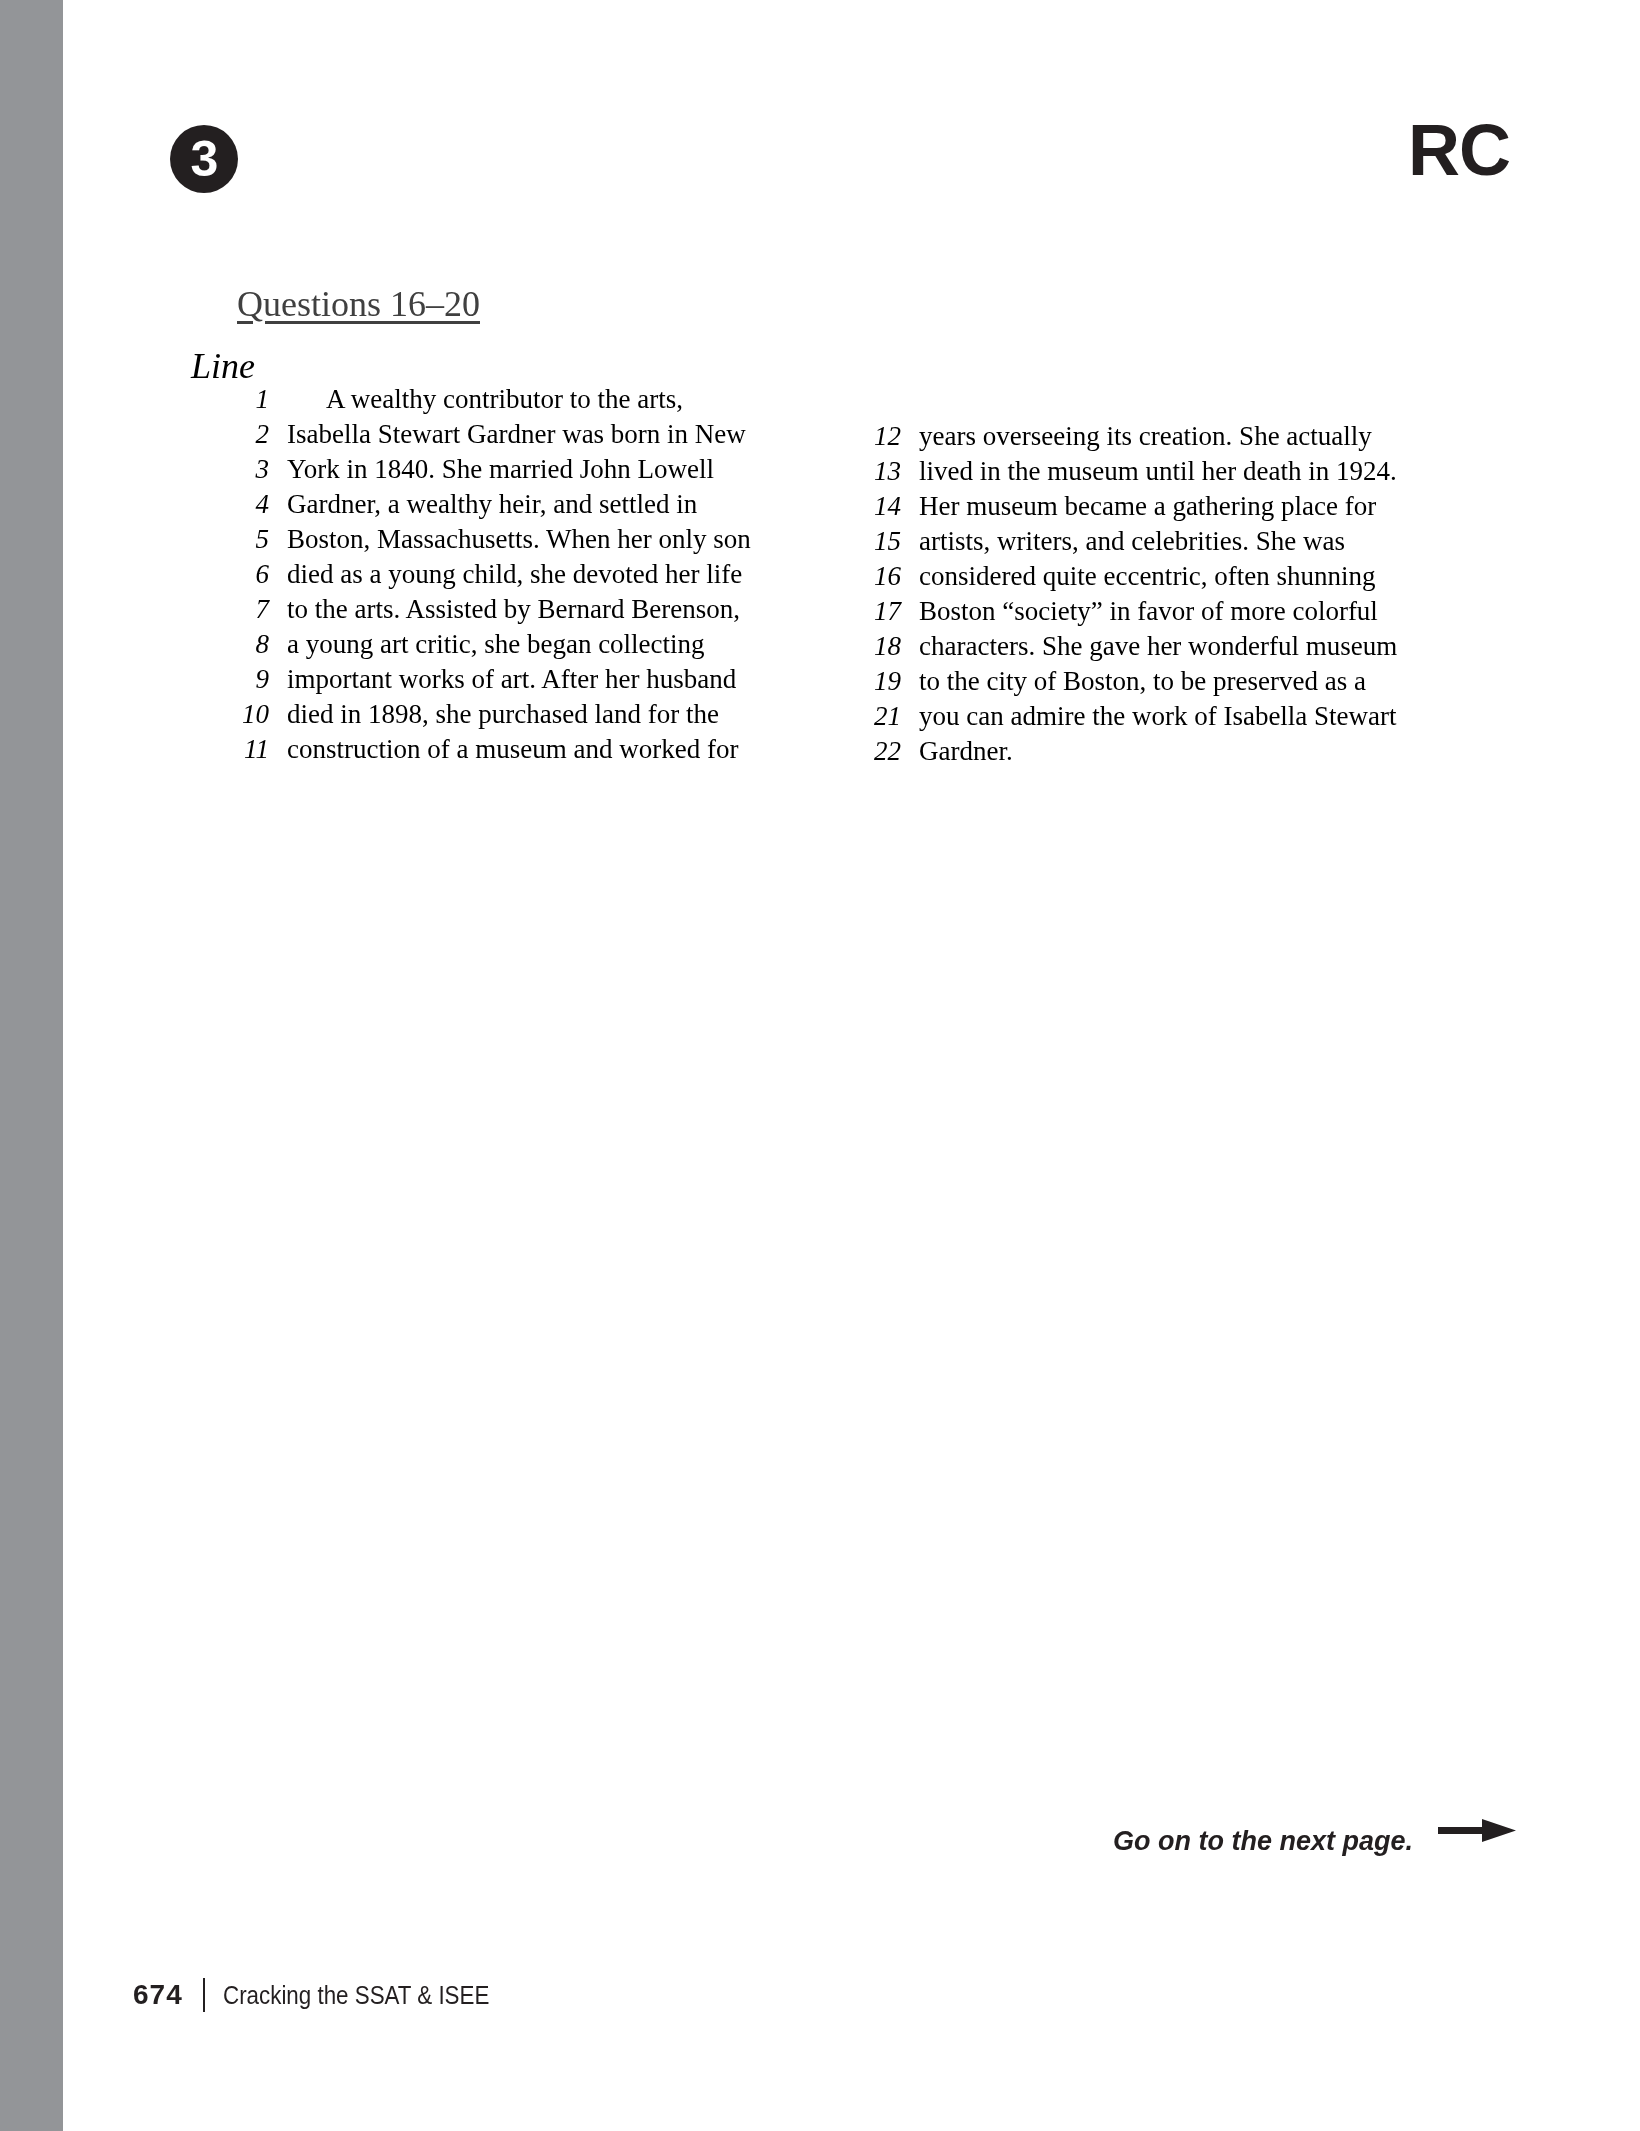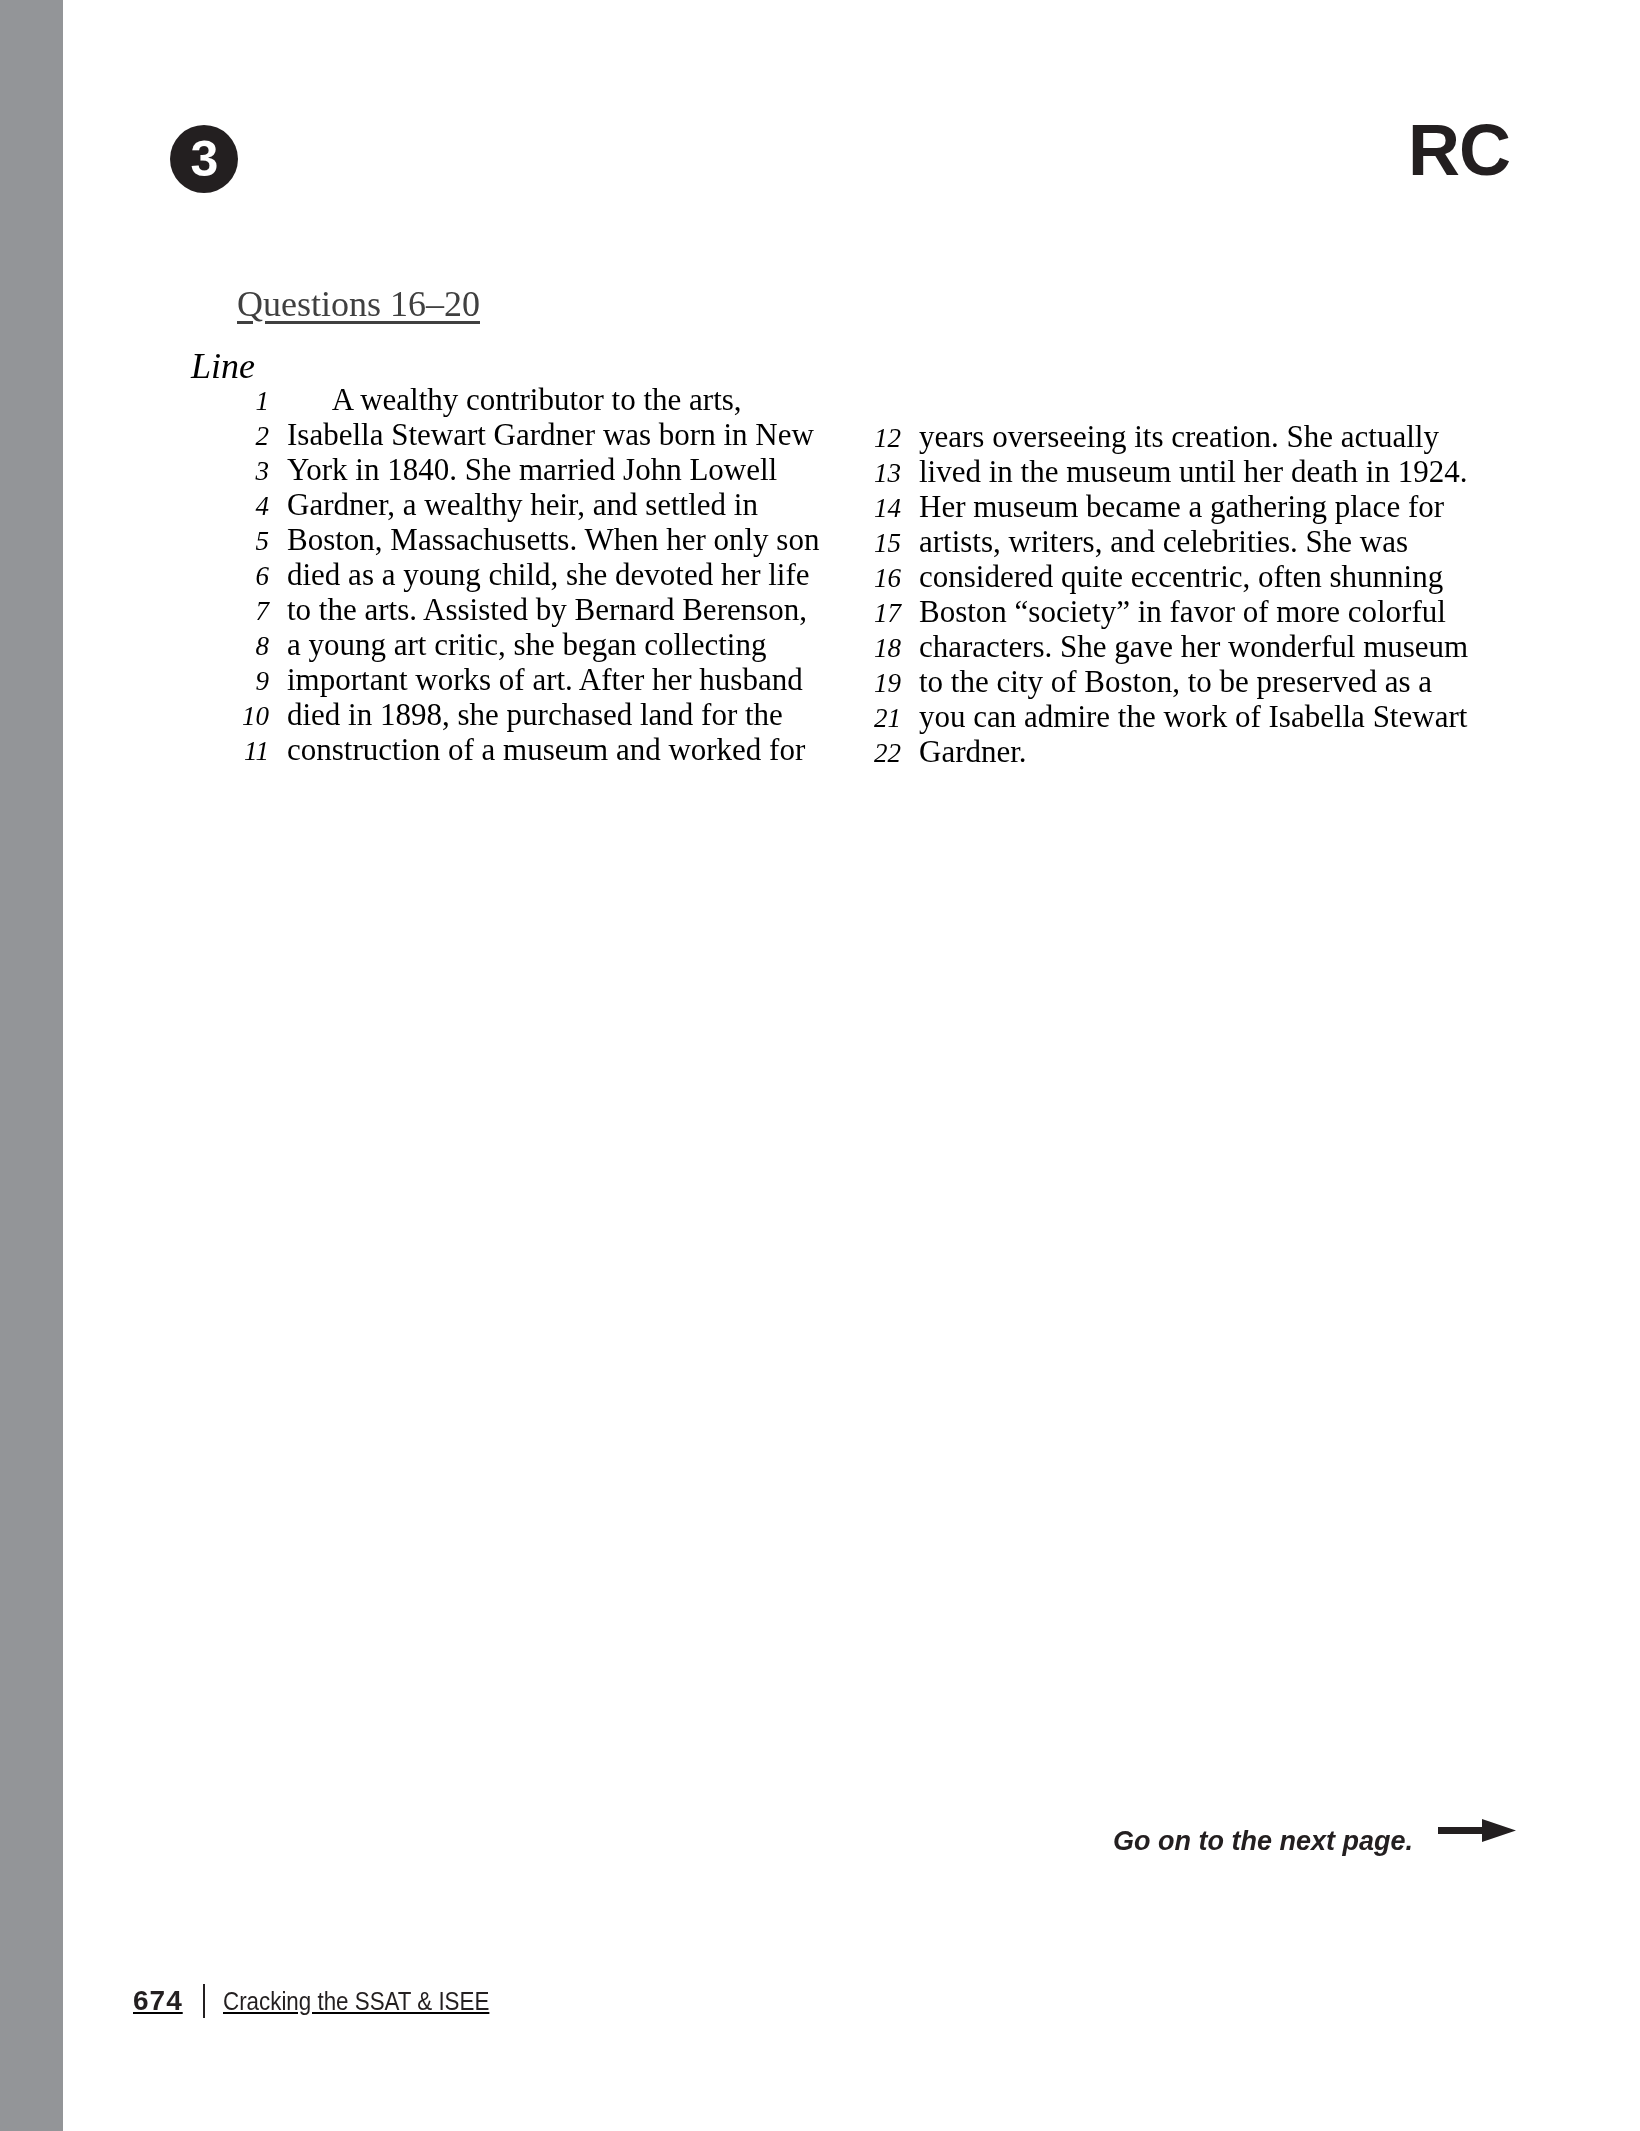--- a/index.html
+++ b/index.html
@@ -129,21 +129,21 @@
     font-style: italic;
     font-size: 27px;
     line-height: 35px;
     color: #000000;
     padding-right: 0;
   }
 
   .ltext {
     flex: 1 1 auto;
     padding-left: 18px;
-    font-size: 31px;
+    font-size: 27px;
     line-height: 35px;
     color: #000000;
     white-space: pre;
   }
 
   
   .goon {
     position: absolute;
     left: 1000px;
     top: 1812px;
@@ -169,23 +169,22 @@
     left: 375px;
     top: 6px;
   }
 
   
   .runfoot {
     position: absolute;
     left: 70px;
     top: 1978px;
     display: flex;
-    align-items: flex-end;
+    align-items: flex-start;
     height: 40px;
-    text-decoration: underline;
   }
 
   .folio {
     font-family: "Liberation Sans", "DejaVu Sans", sans-serif;
     font-weight: bold;
     font-size: 28px;
     line-height: 34px;
     letter-spacing: 1px;
     color: #231f20;
   }

